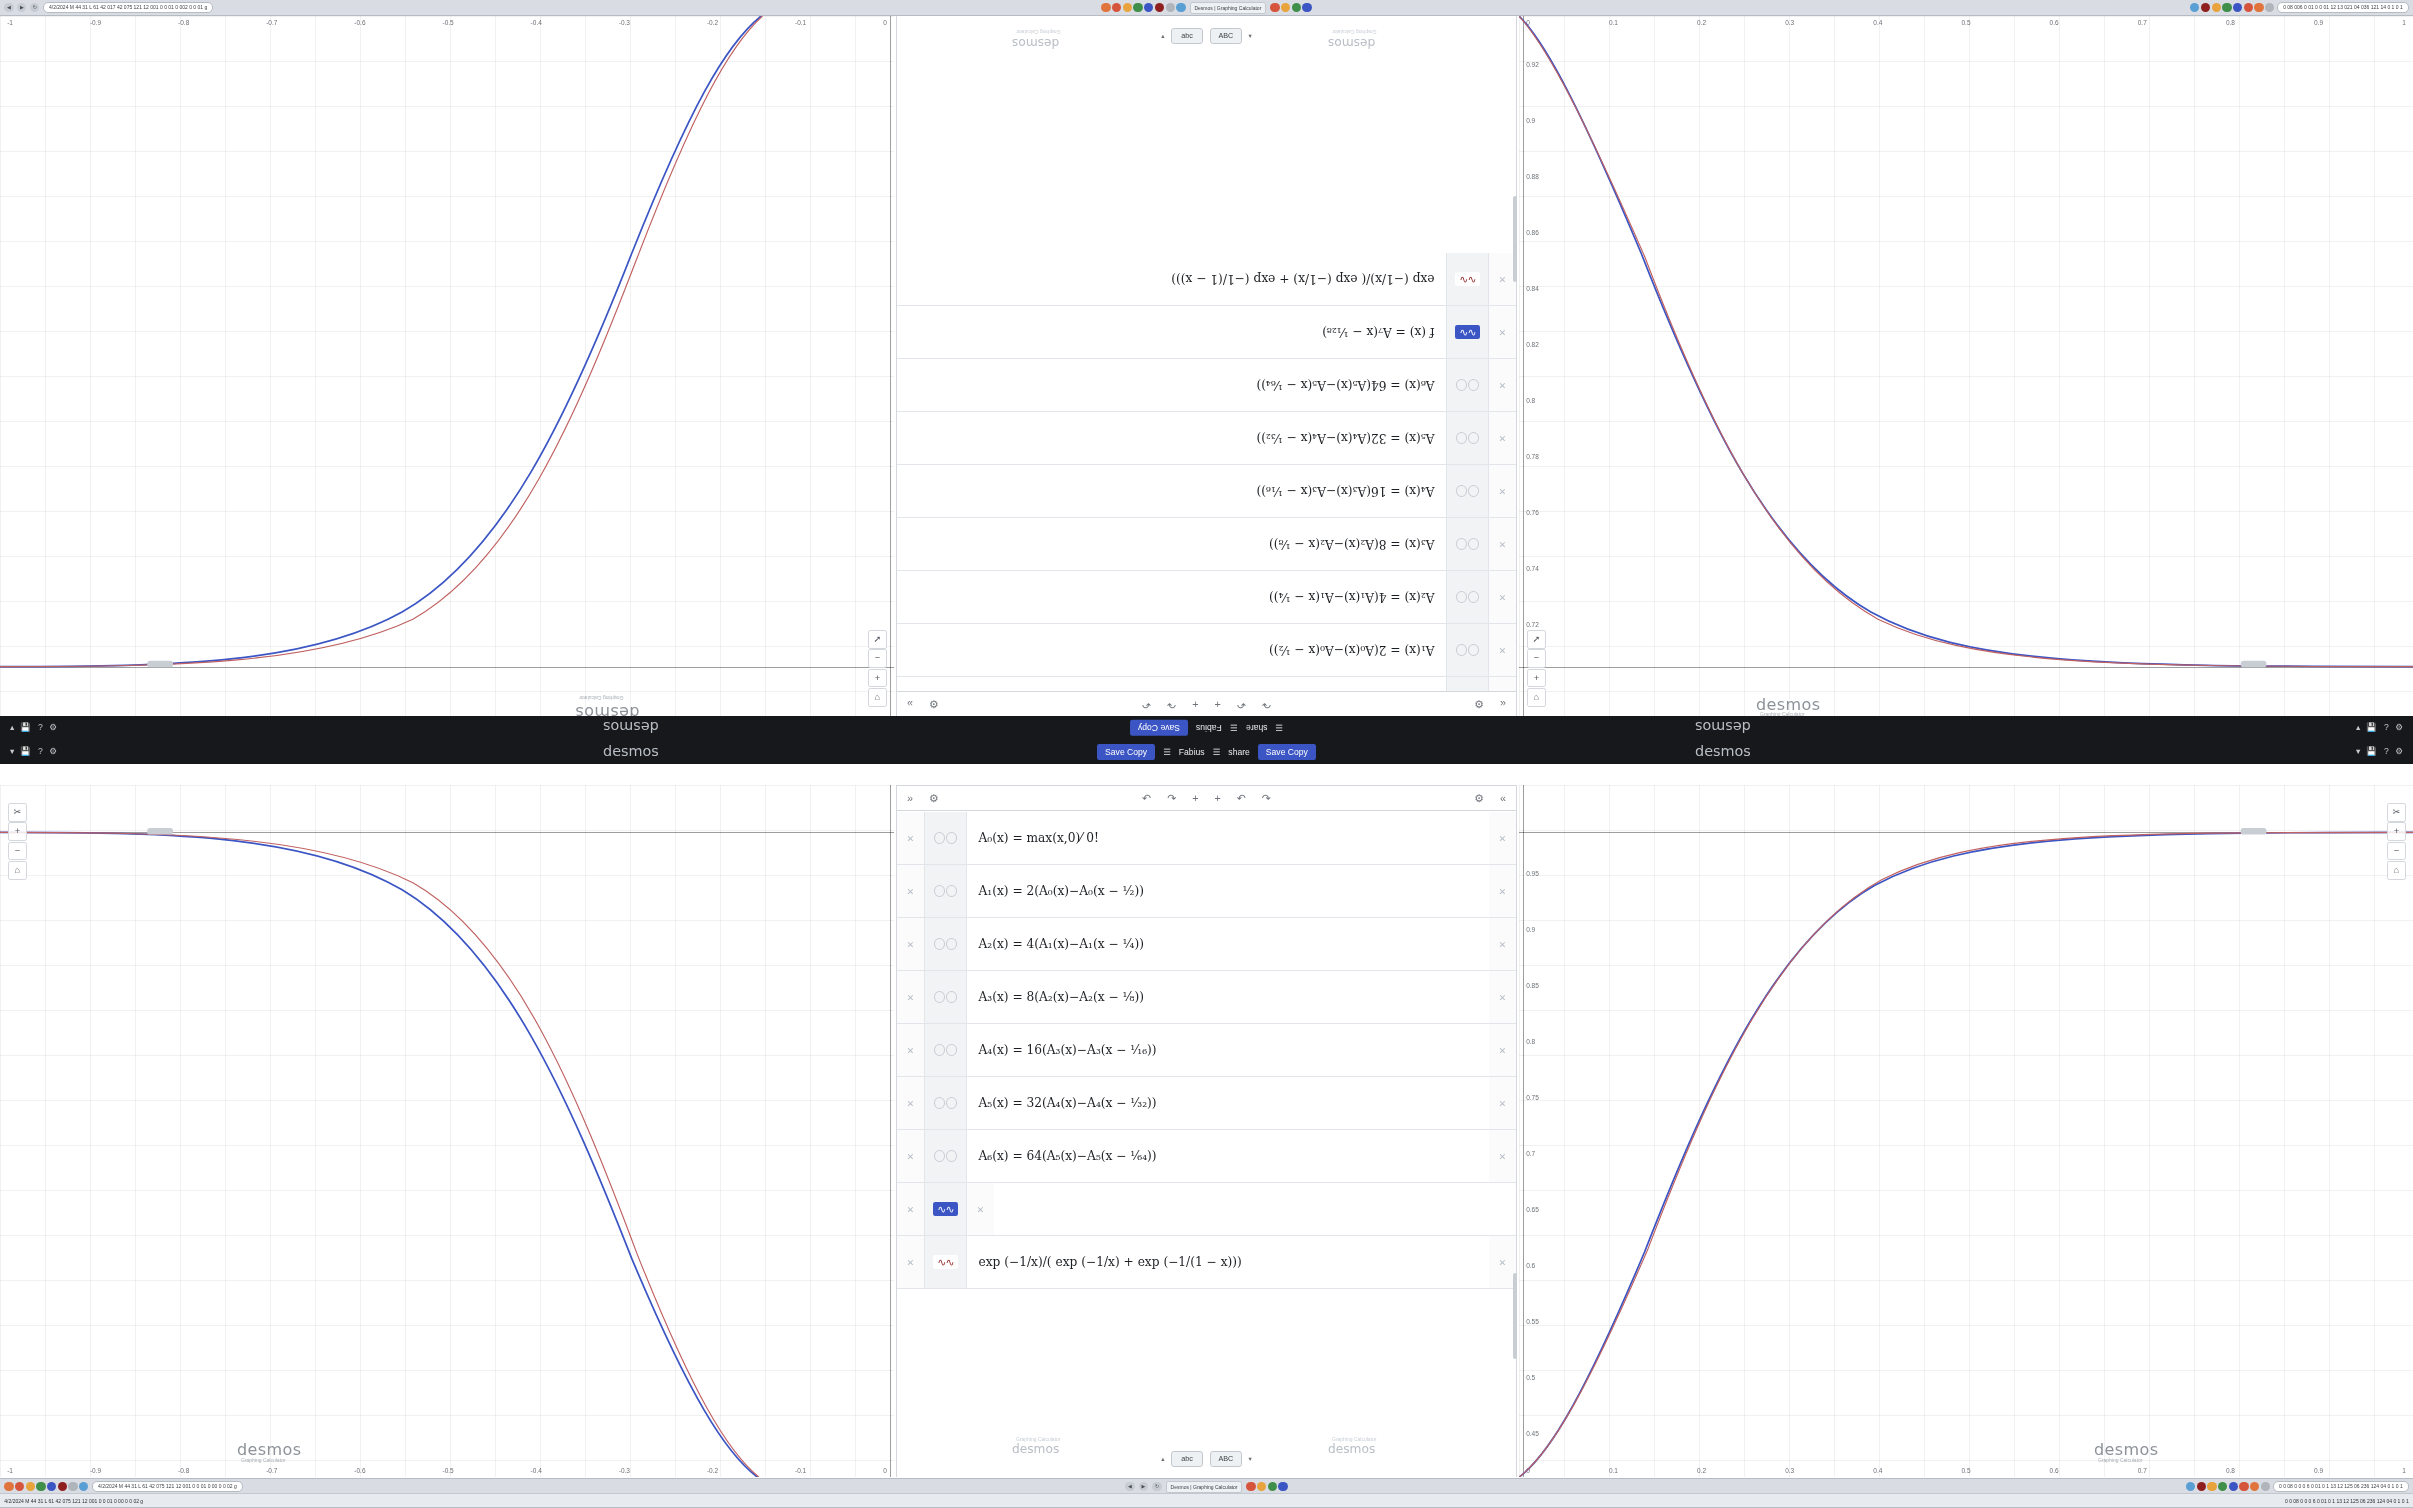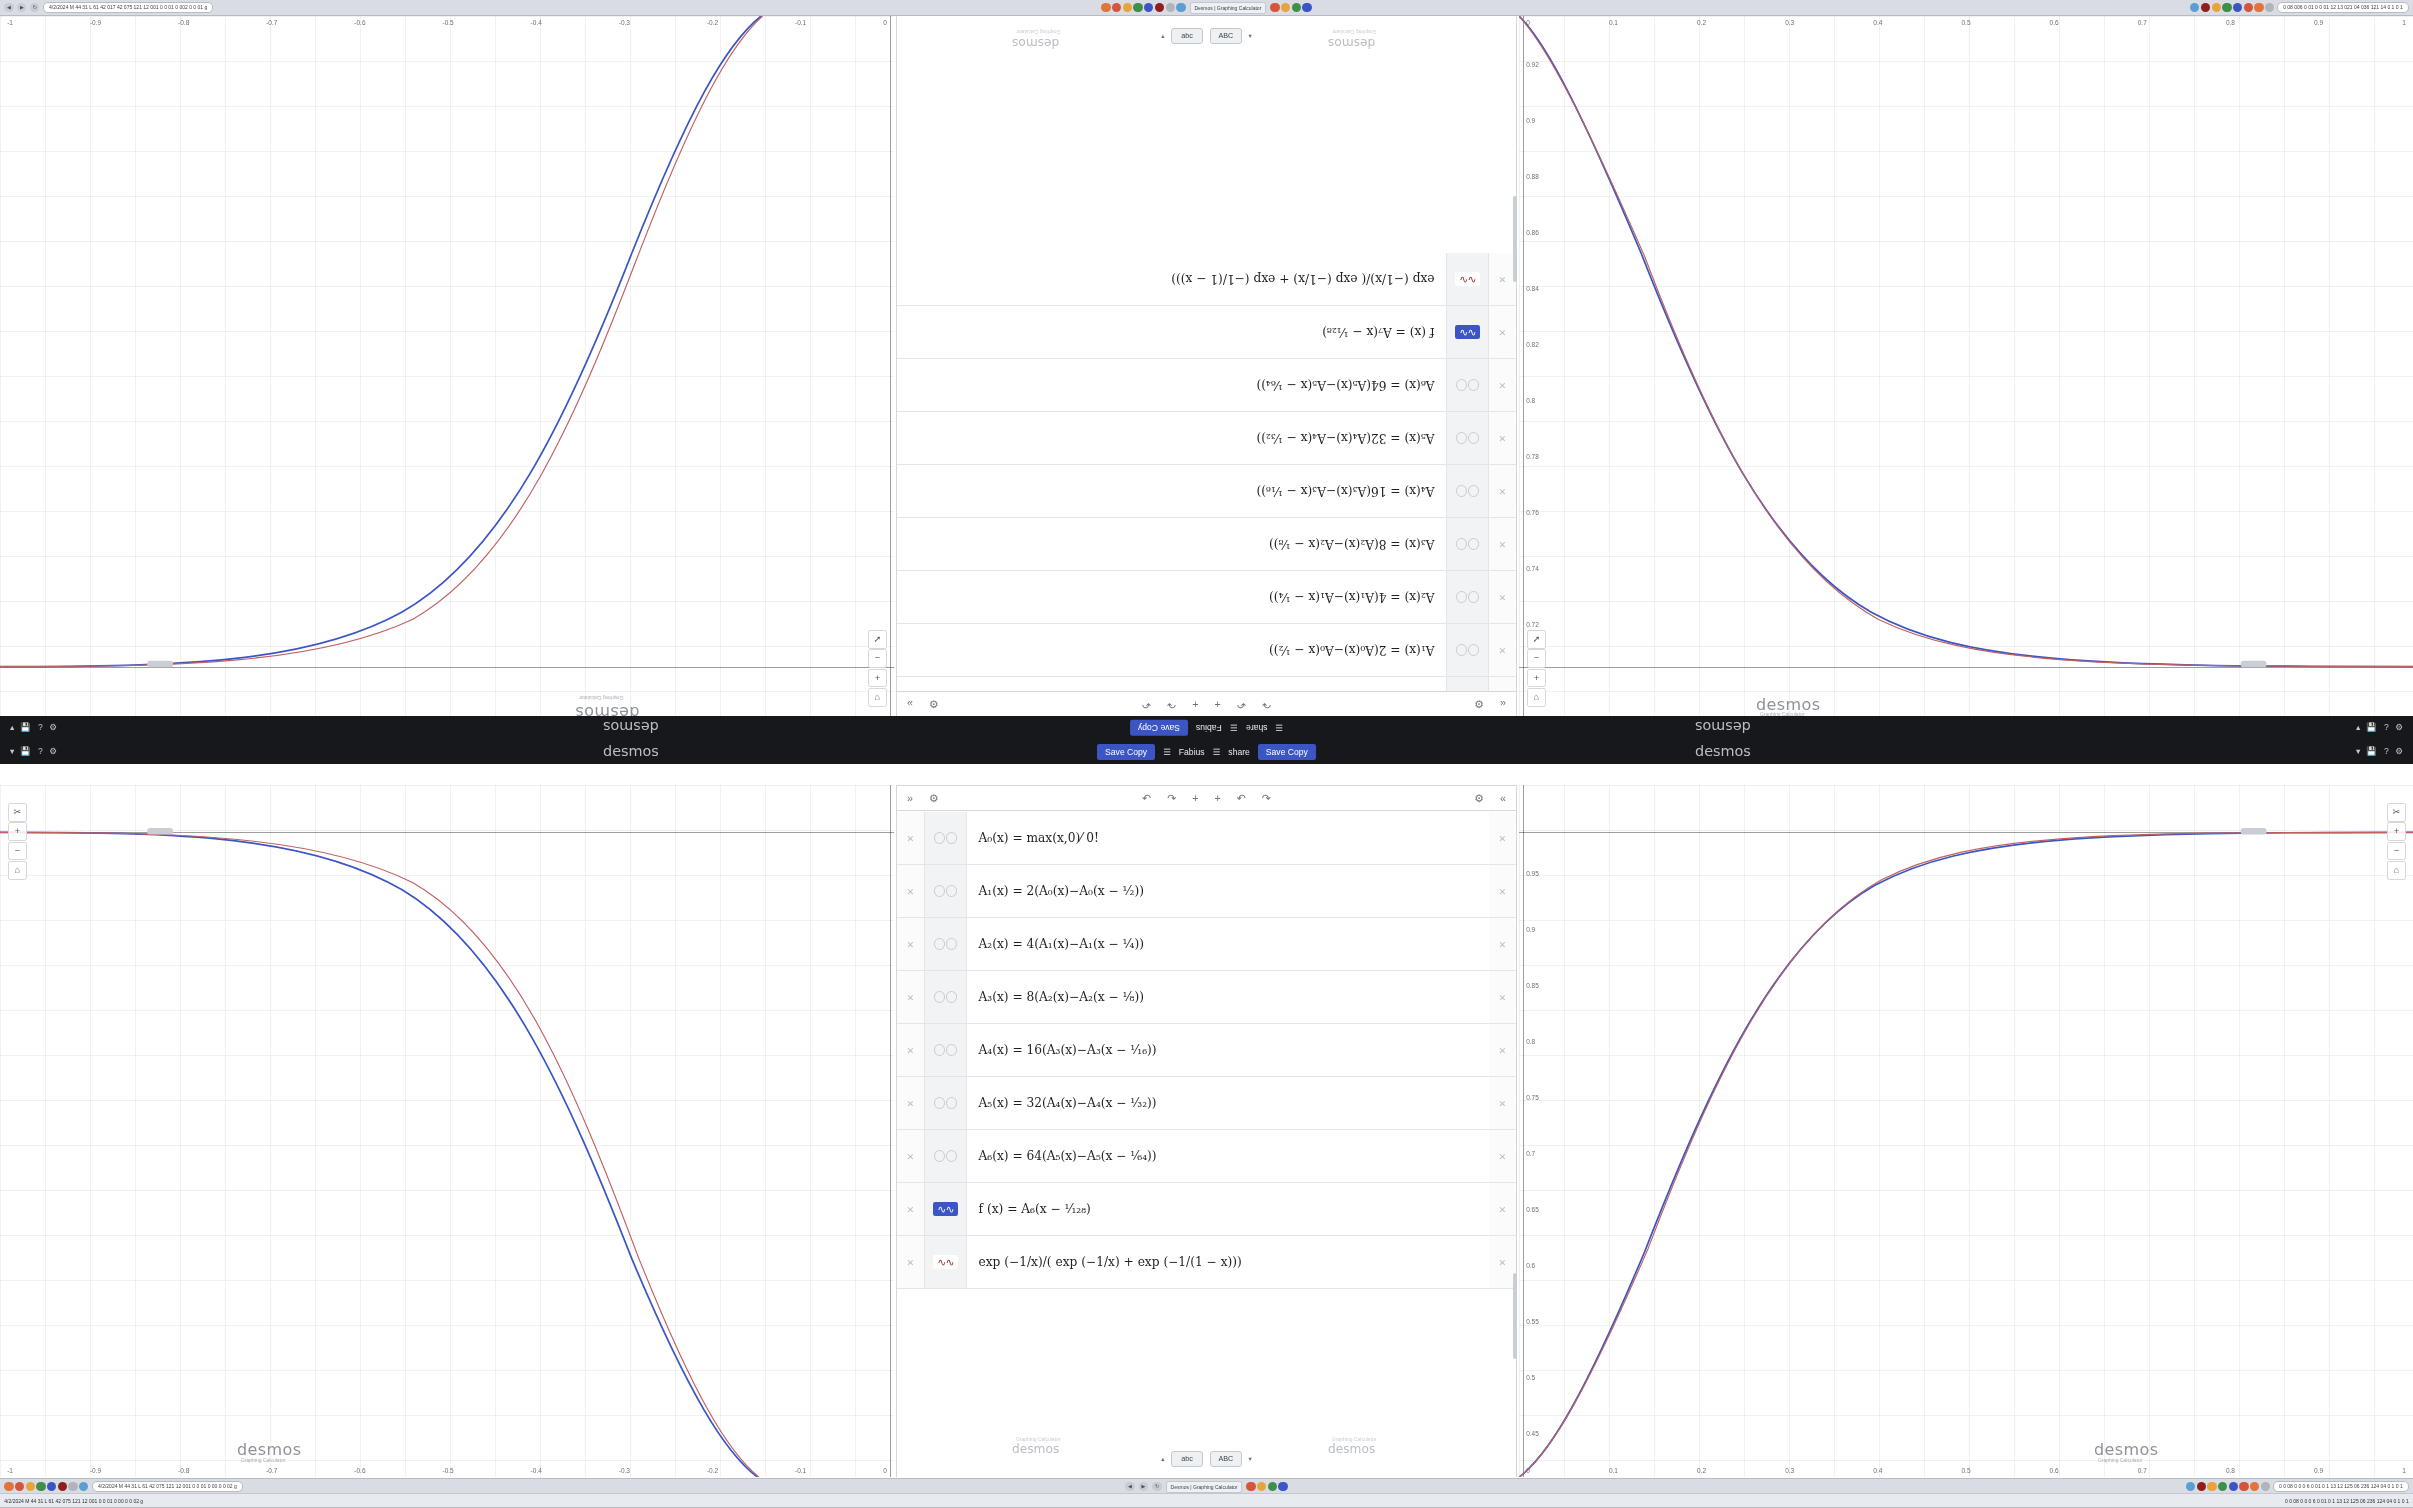--- a/index.html
+++ b/index.html
@@ -746,21 +746,20 @@
         <div class="expr-gutter">✕</div>
       </div>
 
       <div class="expr-row">
         <div class="expr-gutter">✕</div>
         <div class="expr-badge">
           <span class="badge-circle blue">
               <span class="wave light">∿∿</span>
             </span>
         </div>
-        <div class="expr-math">f (x) = A₆(x − ¹⁄₁₂₈)</div>
         <div class="expr-gutter">✕</div>
       </div>
 
       <div class="expr-row">
         <div class="expr-gutter">✕</div>
         <div class="expr-badge">
           <span class="badge-circle red">
               <span class="wave dark">∿∿</span>
             </span>
         </div>

